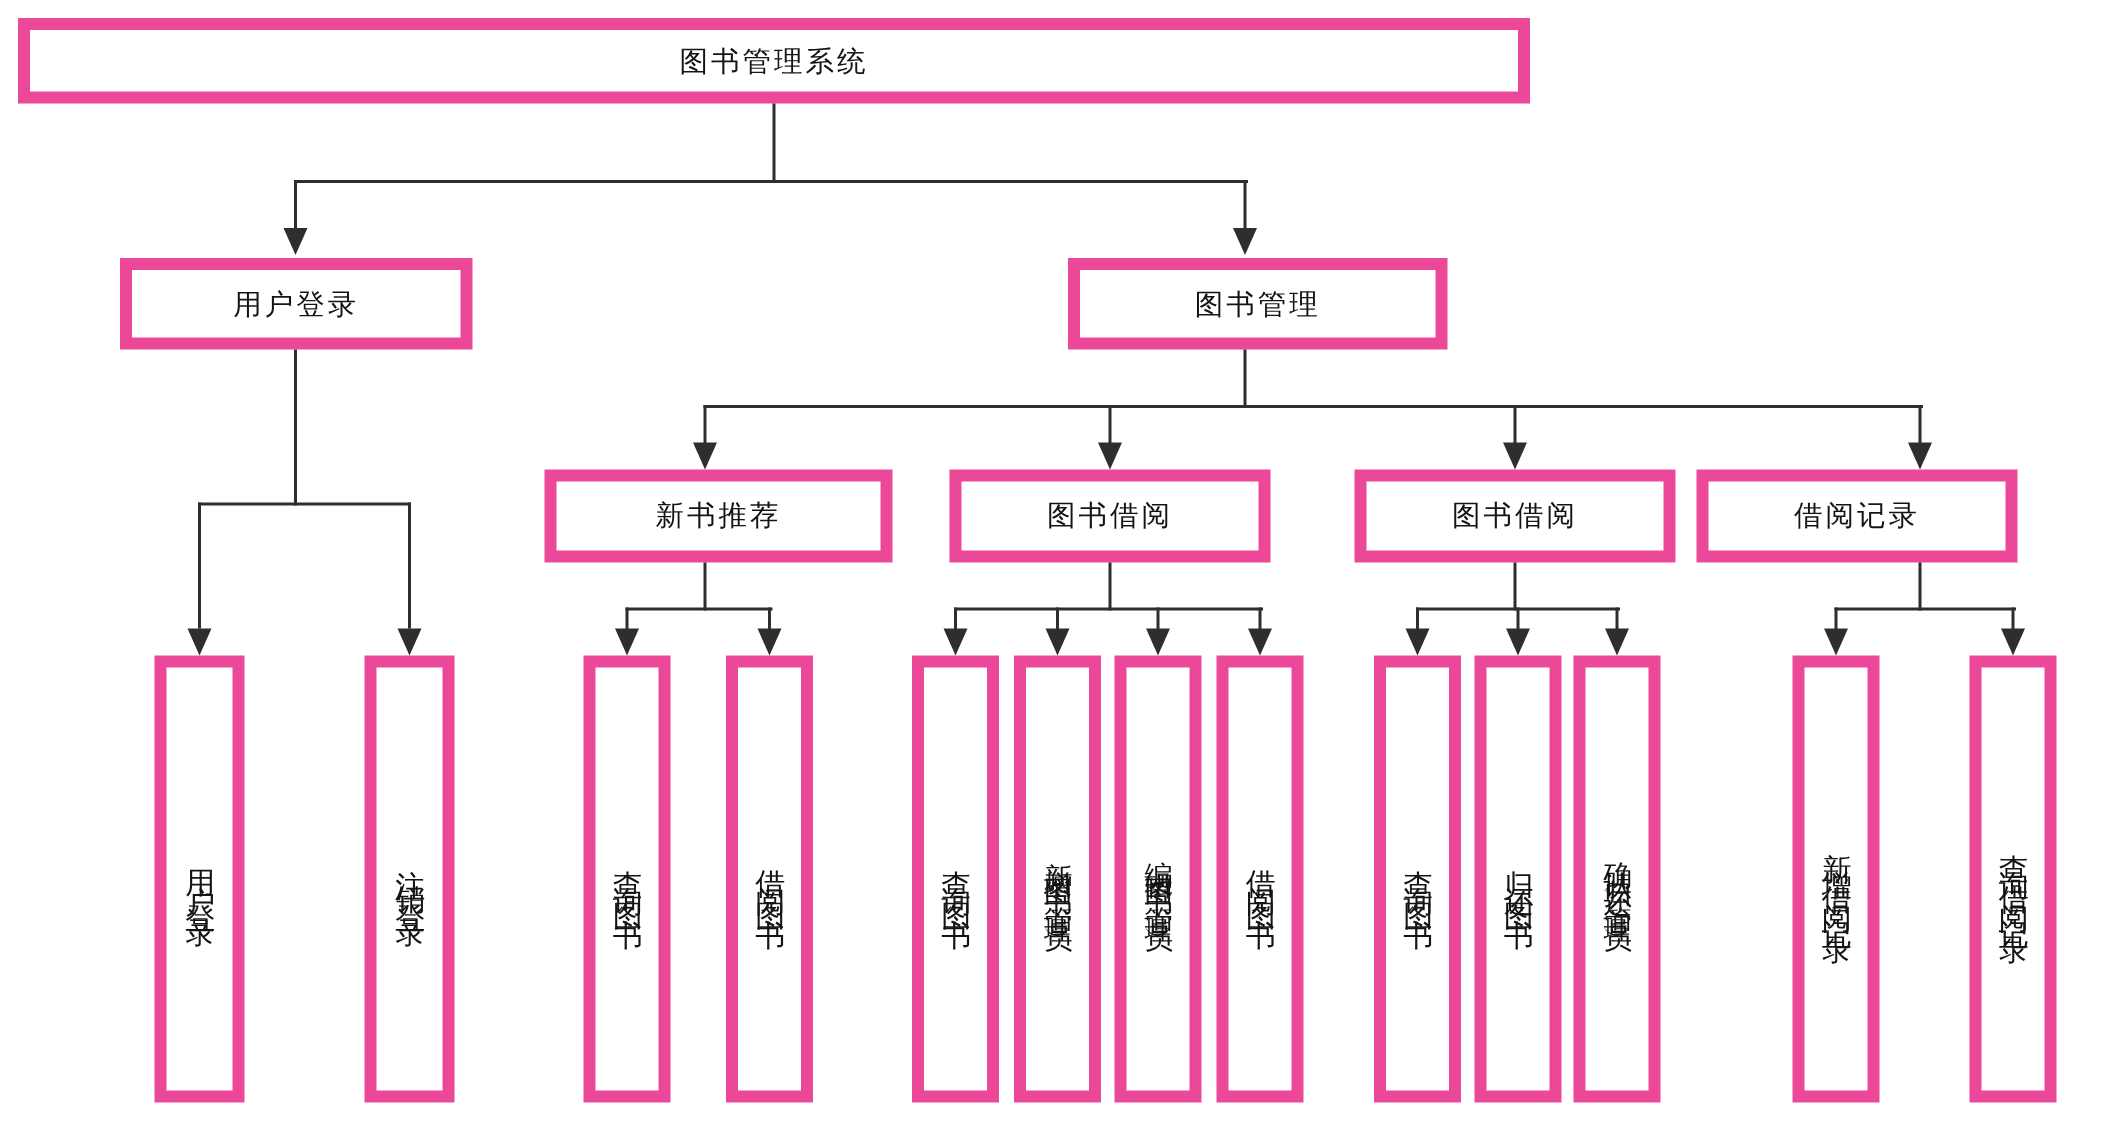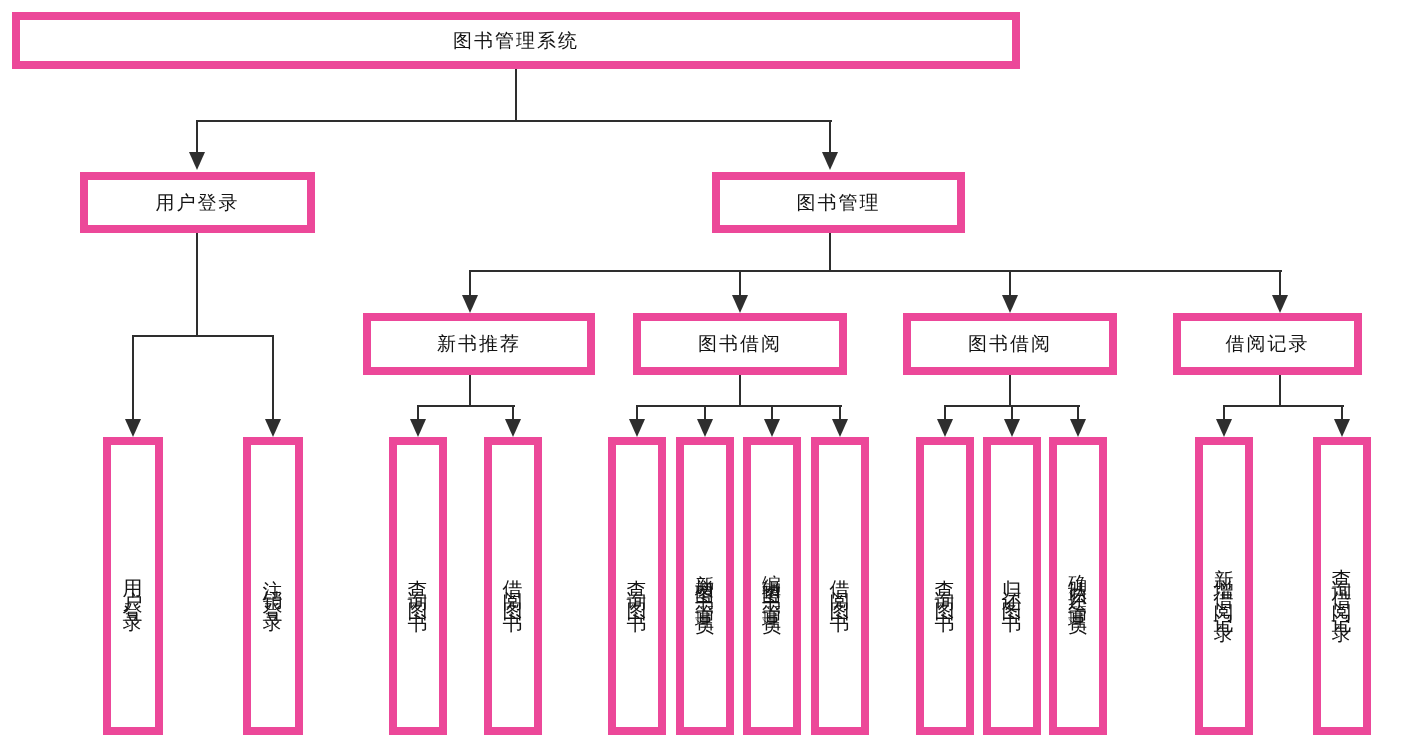--- a/index.html
+++ b/index.html
@@ -94,21 +94,21 @@
   <div class="line" style="left:739px; top:270px; width:2px; height:26px;"></div>
   <div class="arrow" style="left:732px; top:295px;"></div>
   <div class="line" style="left:1009px; top:270px; width:2px; height:26px;"></div>
   <div class="arrow" style="left:1002px; top:295px;"></div>
   <div class="line" style="left:1279px; top:270px; width:2px; height:26px;"></div>
   <div class="arrow" style="left:1272px; top:295px;"></div>
 
   <div class="node" style="left:363px; top:313px; width:232px; height:62px;">新书推荐</div>
   <div class="node" style="left:633px; top:313px; width:214px; height:62px;">图书借阅</div>
   <div class="node" style="left:903px; top:313px; width:214px; height:62px;">图书借阅</div>
-  <div class="node" style="left:1173px; top:313px; width:189px; height:62px;">借阅记录</div>
+  <div class="node" style="left:1131px; top:313px; width:214px; height:62px;">借阅记录</div>
 
   <div class="line" style="left:469px; top:375px; width:2px; height:32px;"></div>
   <div class="line" style="left:417px; top:405px; width:98px; height:2px;"></div>
   <div class="line" style="left:417px; top:405px; width:2px; height:15px;"></div>
   <div class="arrow" style="left:410px; top:419px;"></div>
   <div class="line" style="left:512px; top:405px; width:2px; height:15px;"></div>
   <div class="arrow" style="left:505px; top:419px;"></div>
 
   <div class="line" style="left:739px; top:375px; width:2px; height:32px;"></div>
   <div class="line" style="left:636px; top:405px; width:206px; height:2px;"></div>

